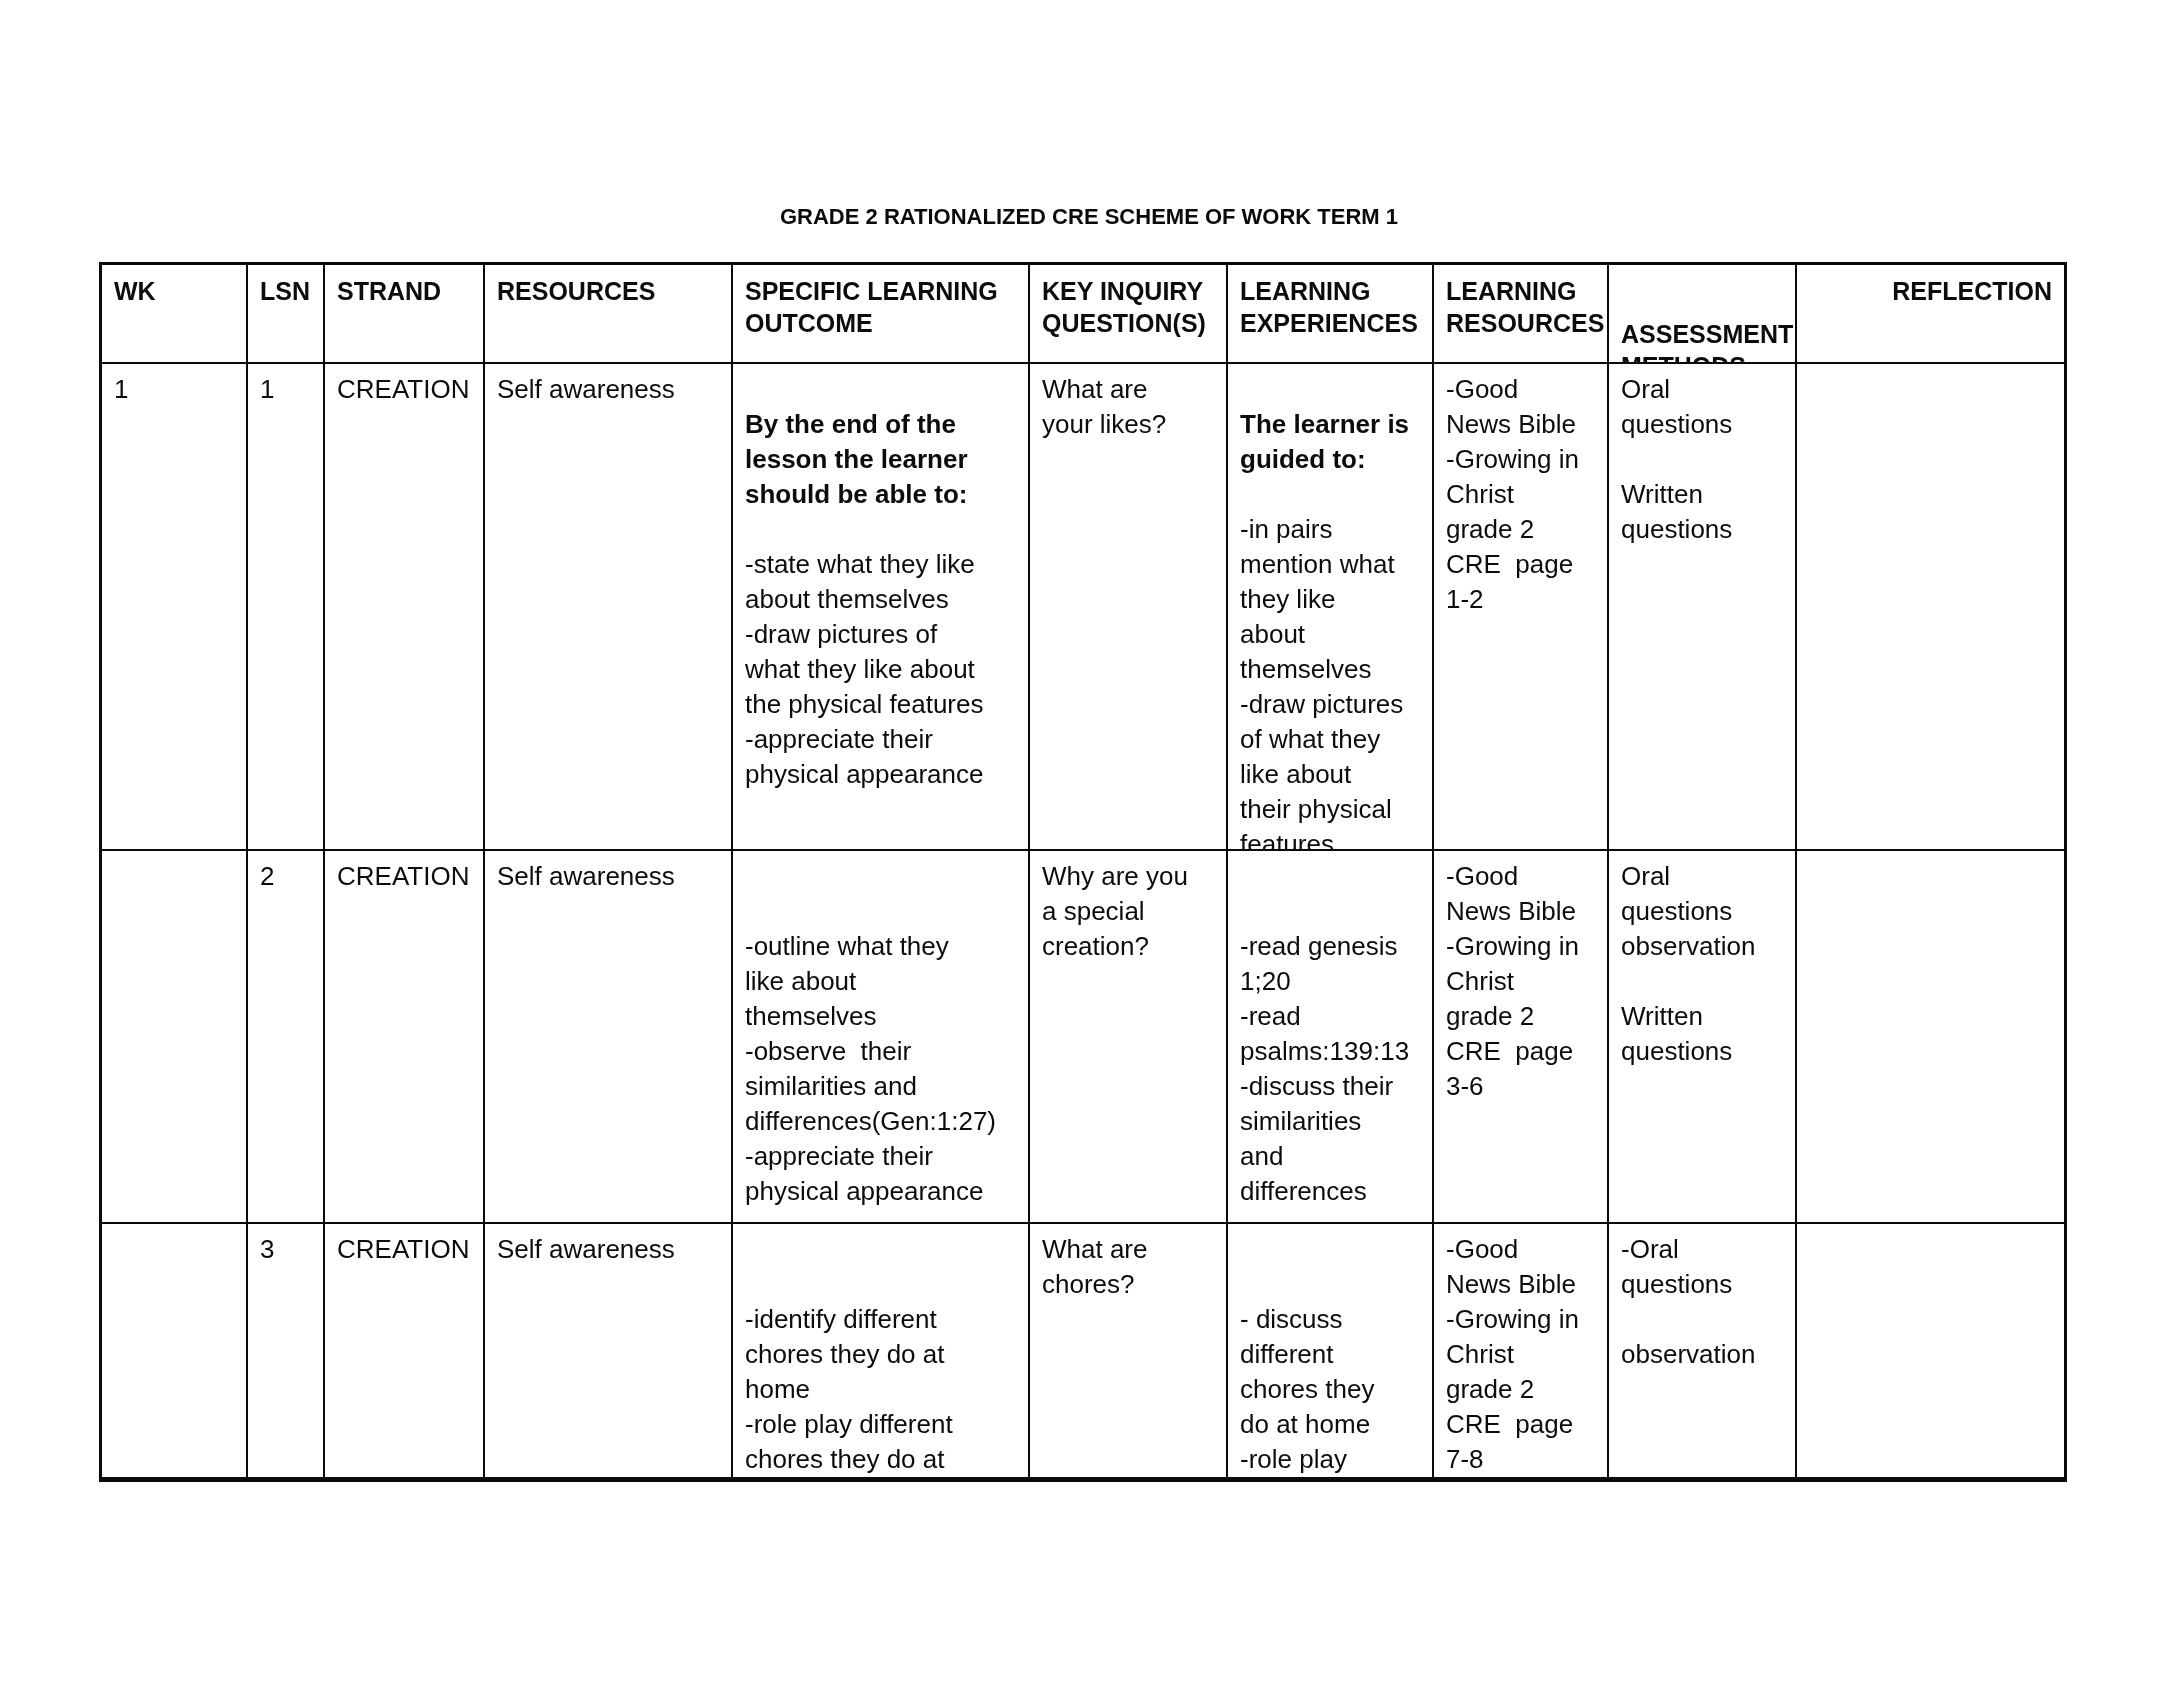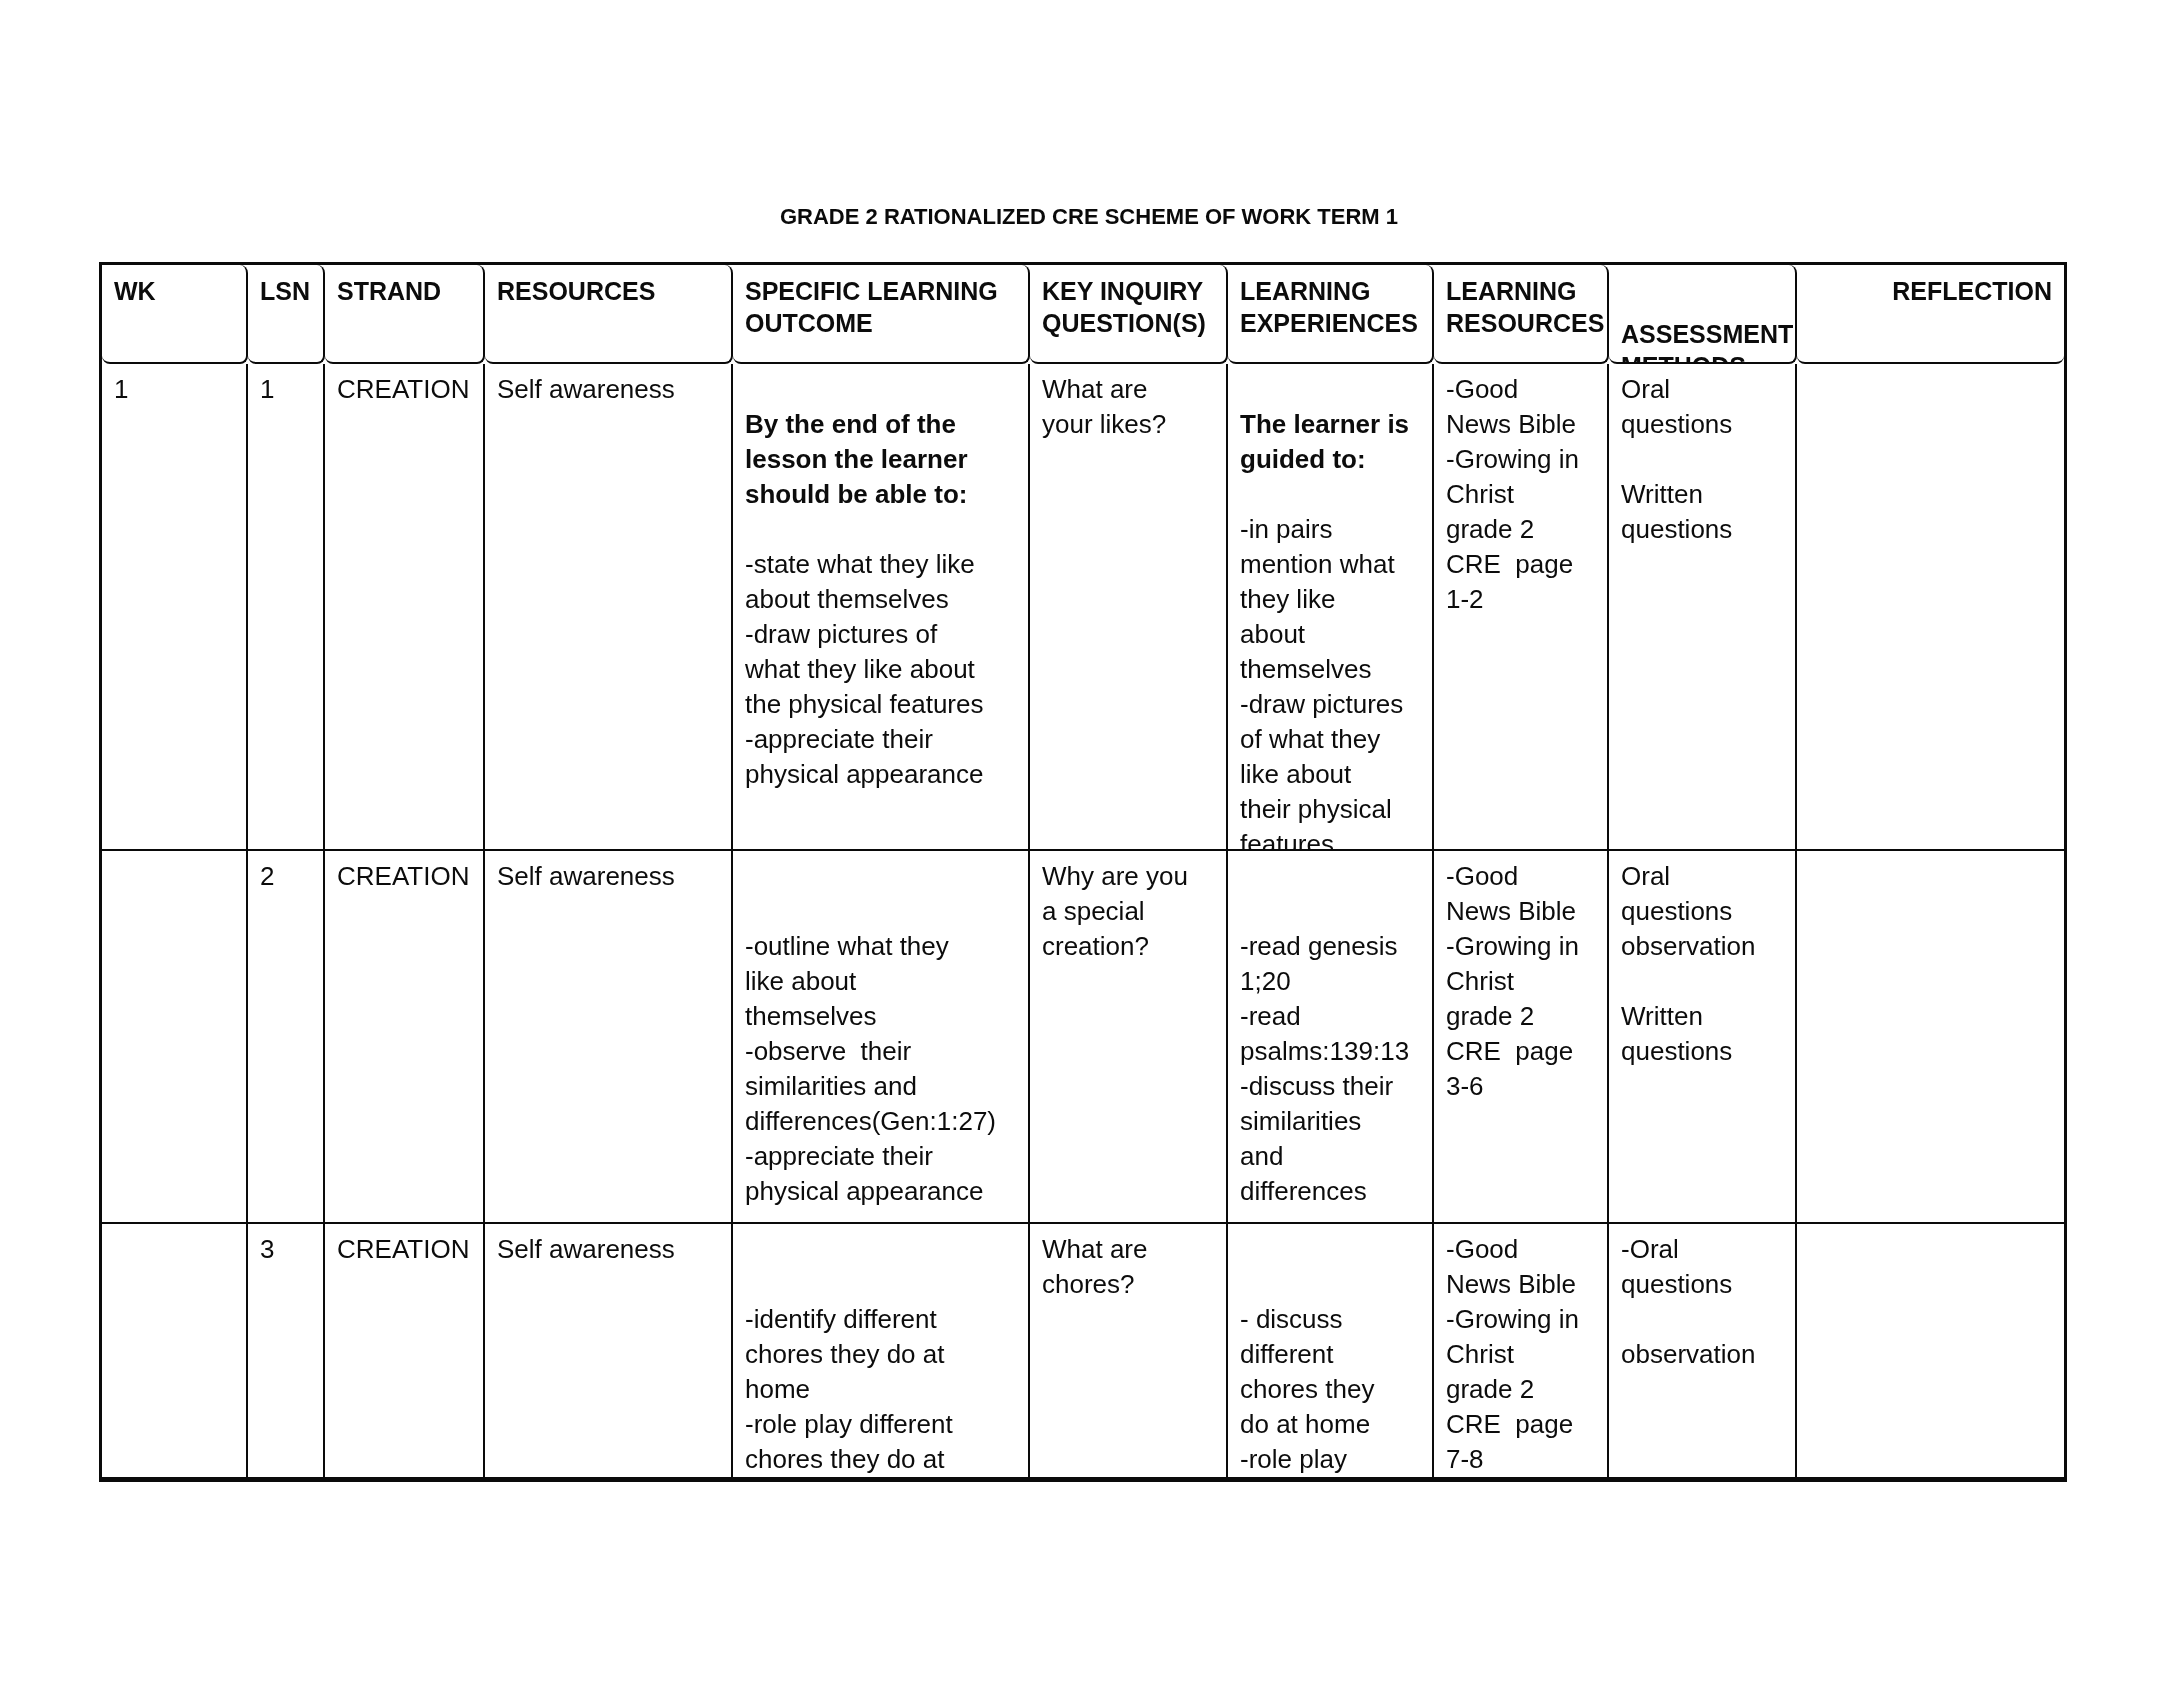--- a/index.html
+++ b/index.html
@@ -54,21 +54,20 @@
     line-height: 35px;
     color: #0c0c0c;
   }
   .col-last { border-right: none; }
   .row-last { border-bottom: none; }
   .hdr {
     font-weight: bold;
     font-size: 25px;
     line-height: 32px;
     padding-top: 10px;
-    border-radius: 8px;
   }
   .hdr-assessment { padding-top: 53px; }
   .hdr-reflection { text-align: right; }
   .bold-intro { font-weight: bold; }
   .cell-inner { white-space: pre-line; }
 </style>
 </head>
 <body>
 
 <div id="page">

